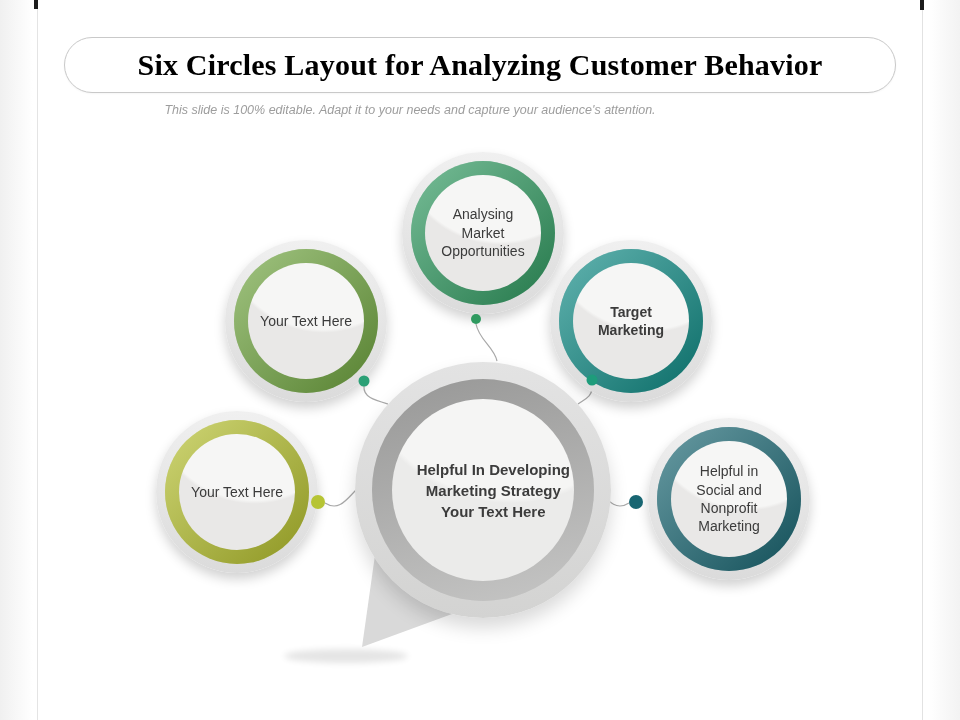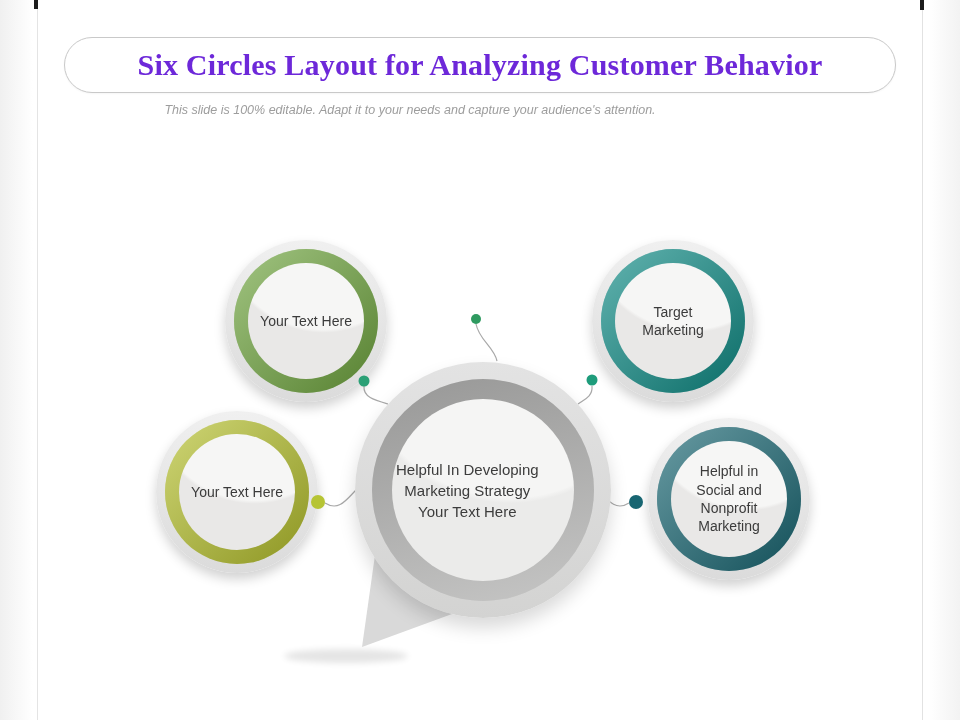--- a/index.html
+++ b/index.html
@@ -17,21 +17,21 @@
 
   
   .title-pill{
     position:absolute;left:64px;top:37px;width:830px;height:54px;
     border:1px solid #c9c9c9;border-radius:28px;background:#ffffff;
     display:flex;align-items:center;justify-content:center;
     box-shadow:0 1px 2px rgba(0,0,0,0.04);
   }
   .title-text{
     font-family:"Liberation Serif",serif;font-weight:700;font-size:30px;
-    color:#6d28d9;letter-spacing:0.2px;white-space:nowrap;
+    color:#000000;letter-spacing:0.2px;white-space:nowrap;
   }
   .subtitle{
     position:absolute;left:0;top:103px;width:820px;text-align:center;
     font-size:12.5px;font-style:italic;color:#9d9d9d;
   }
 
   
   .diagram{position:absolute;left:0;top:130px;width:960px;height:590px;}
   .layer{position:absolute;left:0;top:0;width:960px;height:590px;pointer-events:none;}
 
@@ -60,28 +60,28 @@
     background:linear-gradient(180deg,#e3e3e3,#d3d3d2);
     box-shadow:0 10px 18px rgba(0,0,0,0.15);
   }
   .bubble .ring{position:absolute;left:17px;top:17px;width:222px;height:222px;border-radius:50%;}
   .bubble .ring::before{
     background:linear-gradient(165deg,rgba(0,0,0,0.14),rgba(255,255,255,0.28));
   }
   .bubble .inner{
     position:absolute;left:20px;top:20px;width:182px;height:182px;border-radius:50%;
     background:radial-gradient(circle at 65% -30%,#f5f5f4 58%,#ebebea 60%);
-    display:flex;align-items:center;justify-content:flex-start;text-align:center;
+    display:flex;align-items:center;justify-content:flex-end;text-align:center;font-weight:bold;
   }
   .bubble .label{font-size:15px;color:#3c3c3c;line-height:1.4;}
 
   
   .pos-top{left:402px;top:22px;}
   .pos-ul{left:225px;top:110px;}
-  .pos-ur{left:592px;top:110px;}
+  .pos-ur{left:550px;top:110px;font-weight:bold;}
   .pos-ll{left:156px;top:281px;}
   .pos-lr{left:648px;top:288px;}
 </style>
 </head>
 <body>
 
 <div class="edge-strip edge-left"></div>
 <div class="edge-strip edge-right"></div>
 <div class="crop-tick tick-left"></div>
 <div class="crop-tick tick-right"></div>
@@ -111,20 +111,29 @@
   <div class="disc bubble">
     <div class="ring" style="background: rgb(176, 176, 175);">
       <div class="inner">
         <div class="label">Helpful In Developing
 Marketing Strategy
 Your Text Here</div>
       </div>
     </div>
   </div>
 
+  <div class="disc satellite pos-top">
+    <div class="ring" style="background: rgb(47, 154, 96);">
+      <div class="inner">
+        <div class="label">Analysing
+Market
+Opportunities</div>
+      </div>
+    </div>
+  </div>
 
   <div class="disc satellite pos-ul">
     <div class="ring" style="background: rgb(111, 165, 62);">
       <div class="inner">
         <div class="label">Your Text Here</div>
       </div>
     </div>
   </div>
 
   <div class="disc satellite pos-ur">

